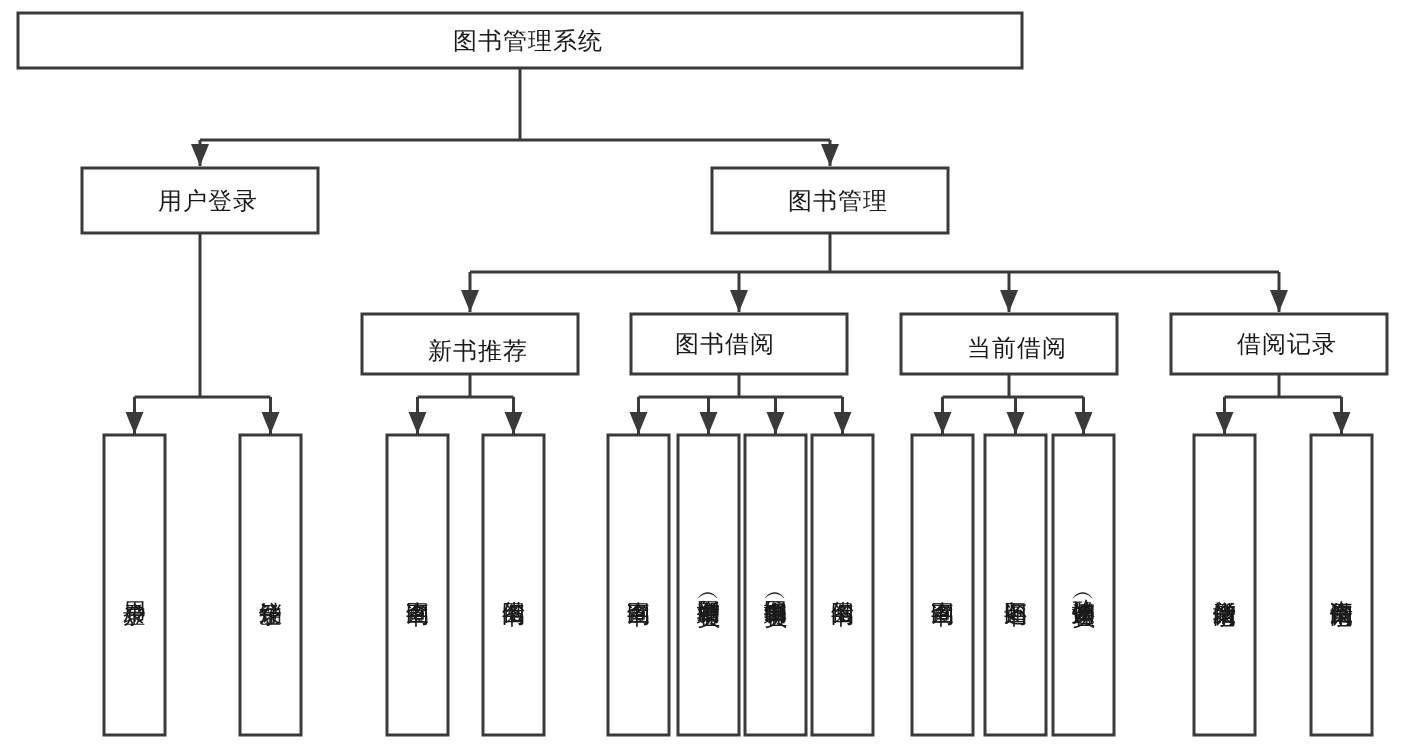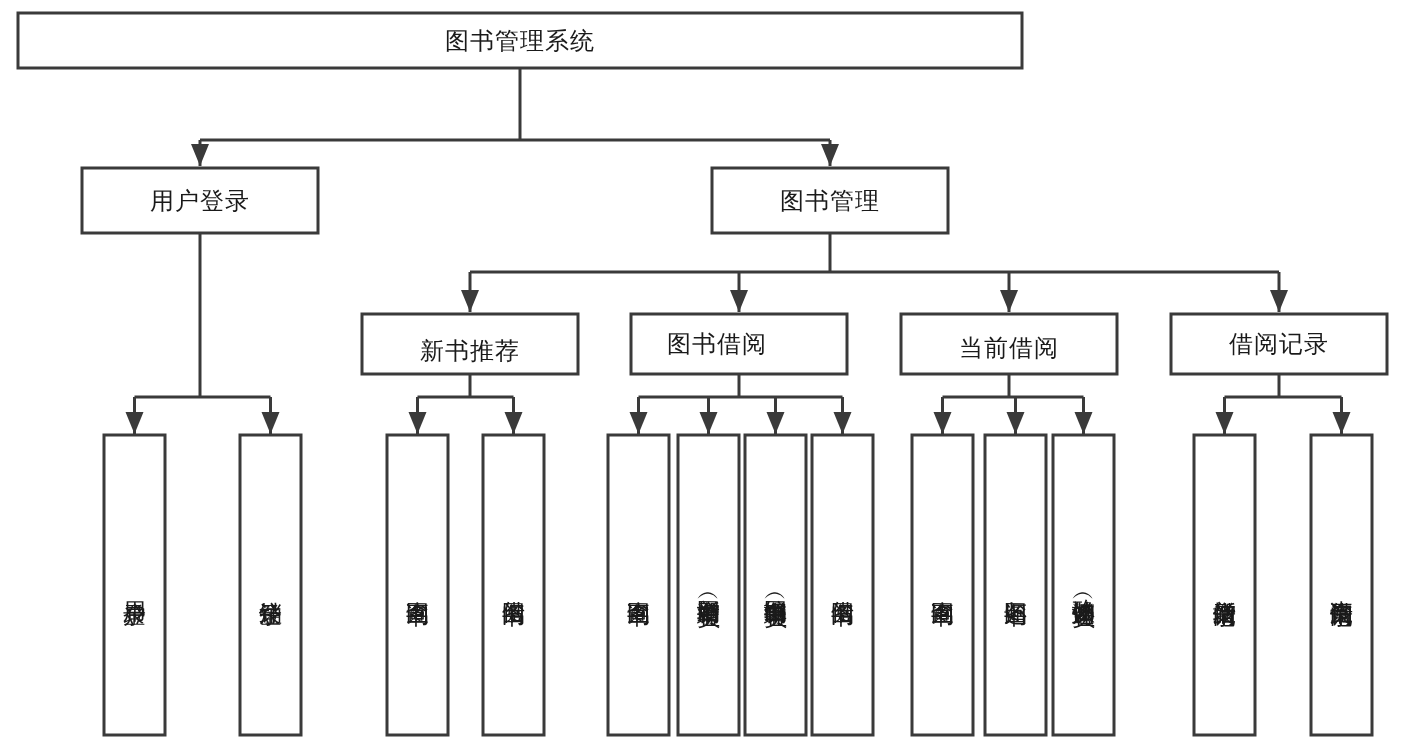--- a/index.html
+++ b/index.html
@@ -67,20 +67,21 @@
     color: #1a1a1a;
     white-space: nowrap;
     letter-spacing: 1px;
   }
   .hlabel-wrap {
     position: absolute;
     display: flex;
     align-items: center;
     justify-content: center;
     pointer-events: none;
+    padding-left: 8px;
   }
   .hlabel-text {
     font-family: "Liberation Sans", "DejaVu Sans", sans-serif;
     font-size: 24px;
     color: #1a1a1a;
     white-space: nowrap;
     letter-spacing: 1px;
   }
 </style>
 </head>

